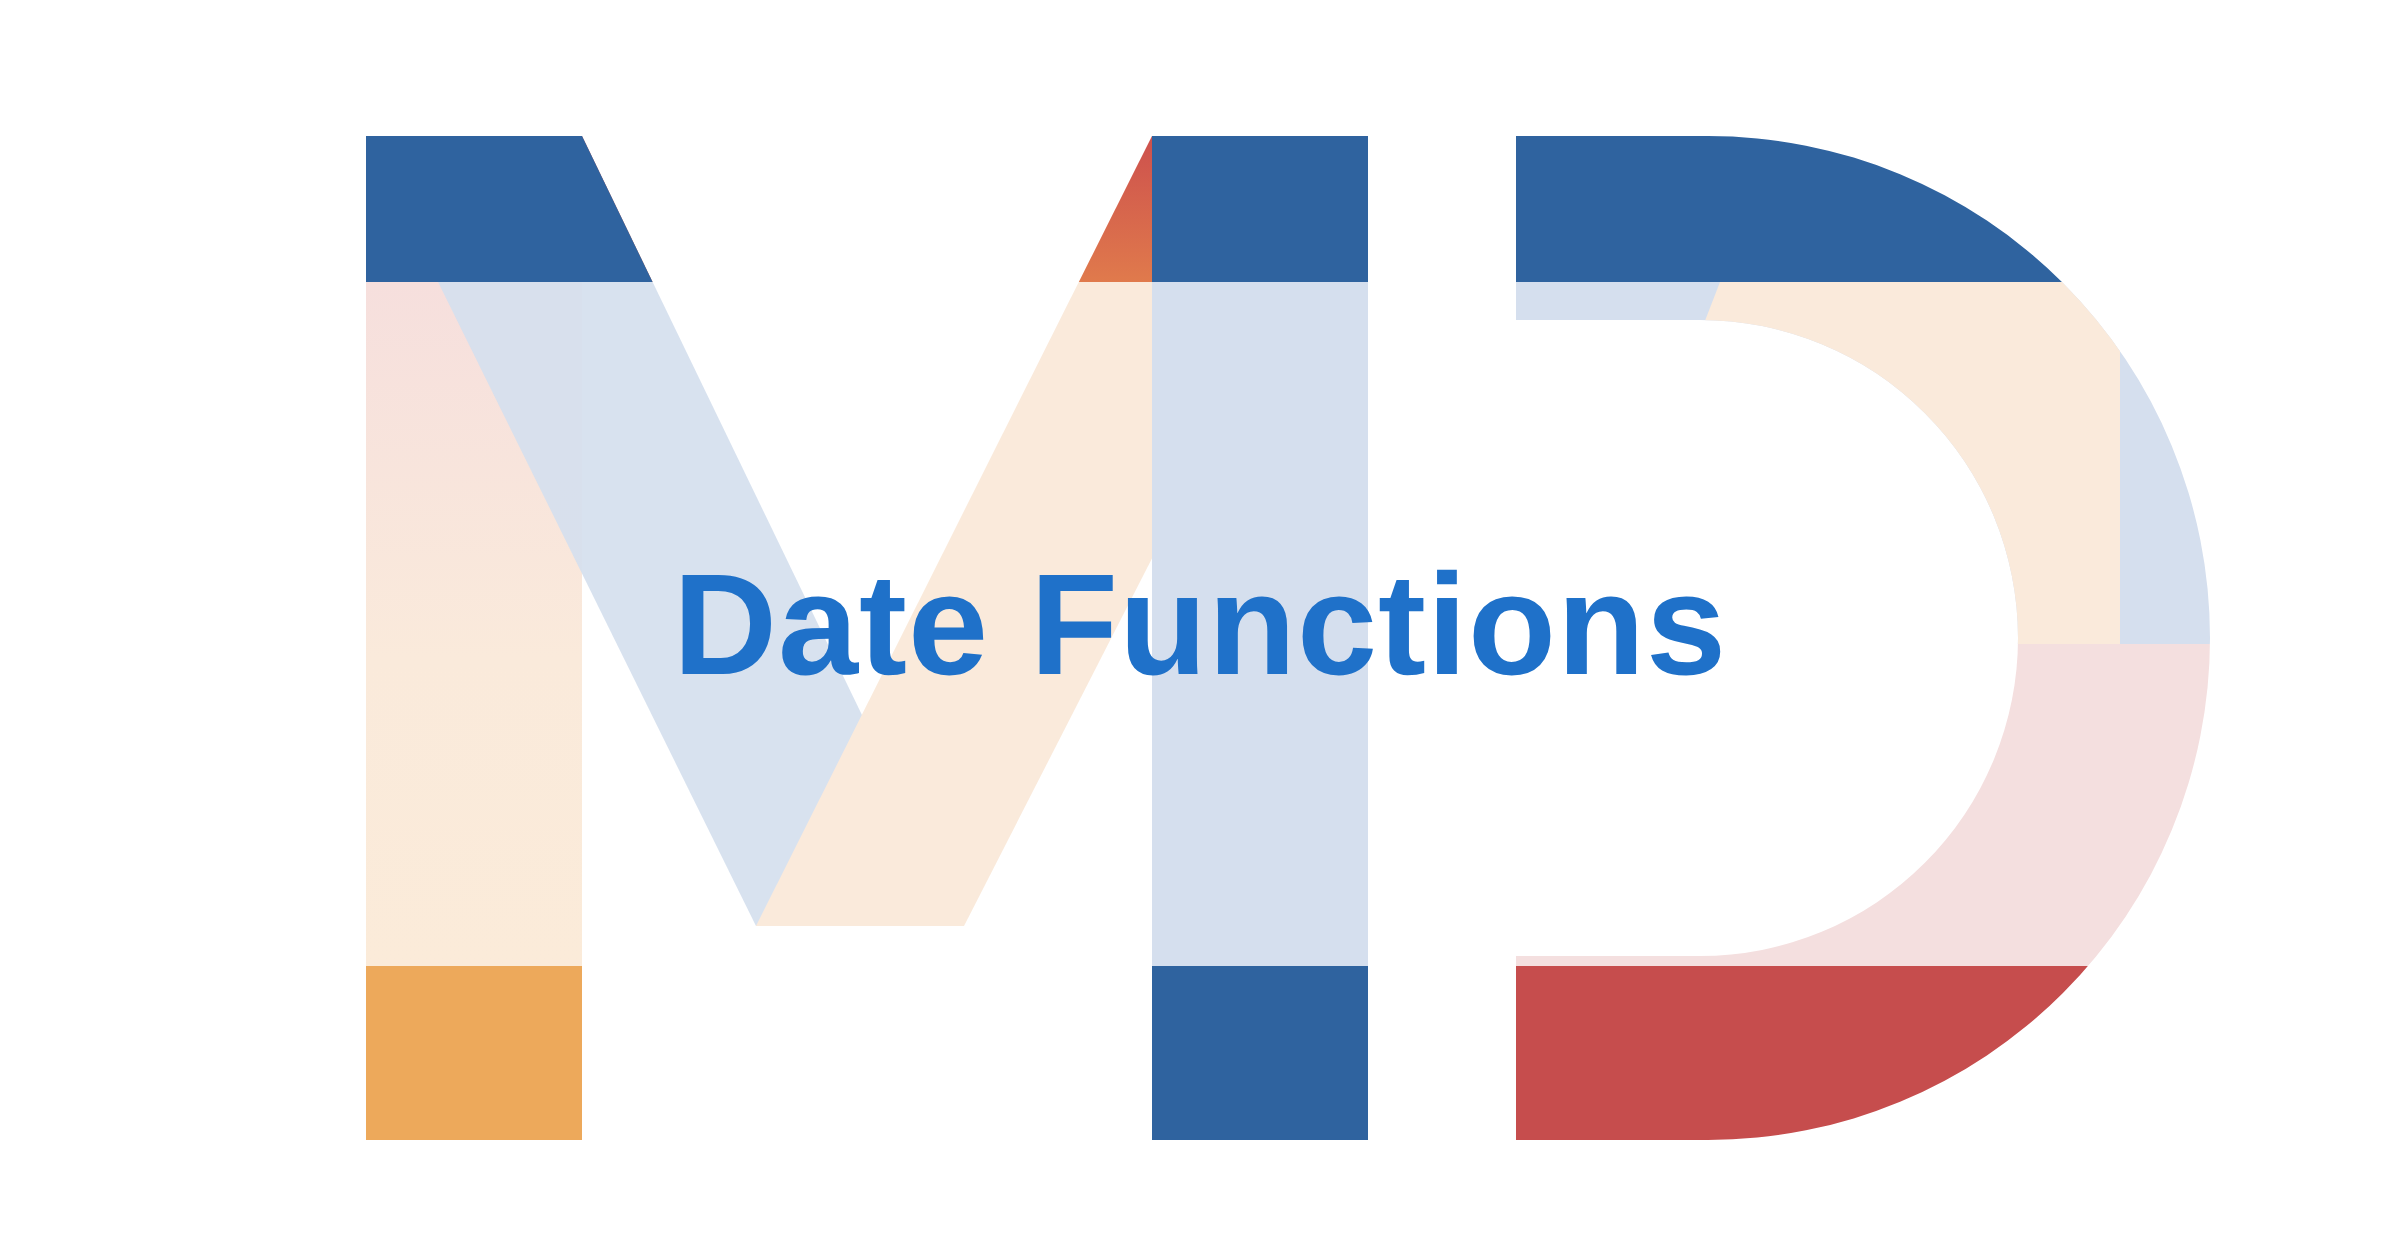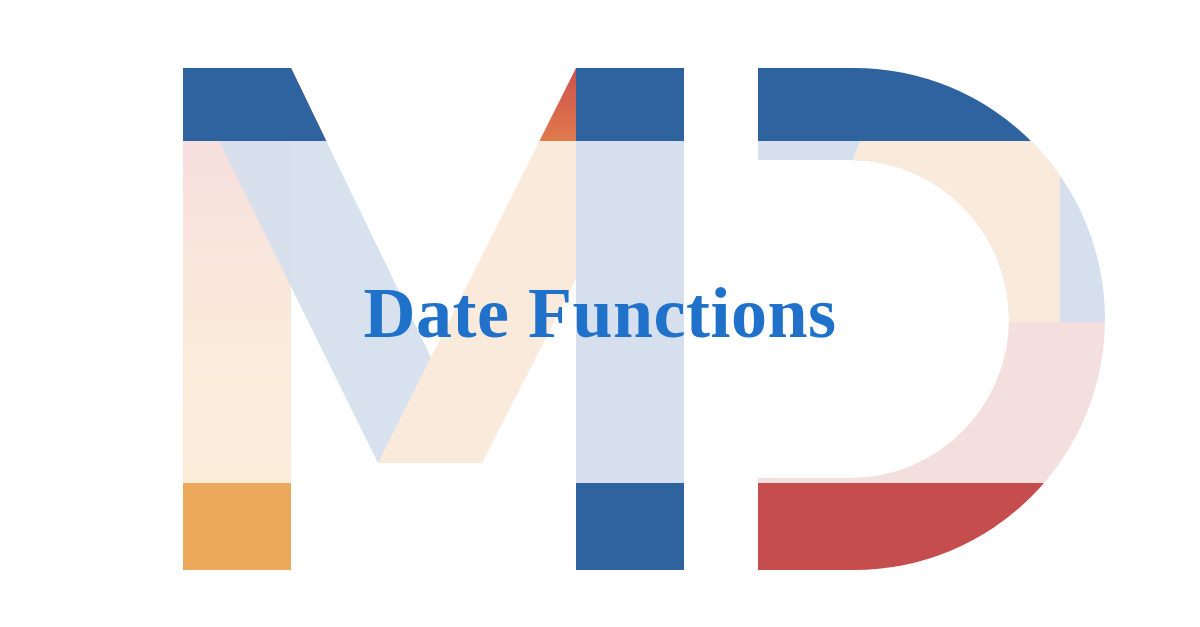--- a/index.html
+++ b/index.html
@@ -39,21 +39,21 @@
   .title-line {
     font-family: "Liberation Sans", sans-serif;
     font-weight: bold;
     font-size: 72px;
     line-height: 1.26;
     letter-spacing: 0.5px;
     white-space: nowrap;
     text-align: center;
   }
   #title-line-1 { margin-top: -4px; }
-  #title-line-2 { margin-top: 0px; font-family: Liberation Serif, serif; }
+  #title-line-2 { margin-top: 0px; }
 </style>
 </head>
 <body>
 
 <div id="canvas" style="background: rgb(255, 255, 255);">
 
   <svg id="logo-layer" viewBox="0 0 1200 627" width="1200" height="627" xmlns="http://www.w3.org/2000/svg">
 
     <defs>
 

